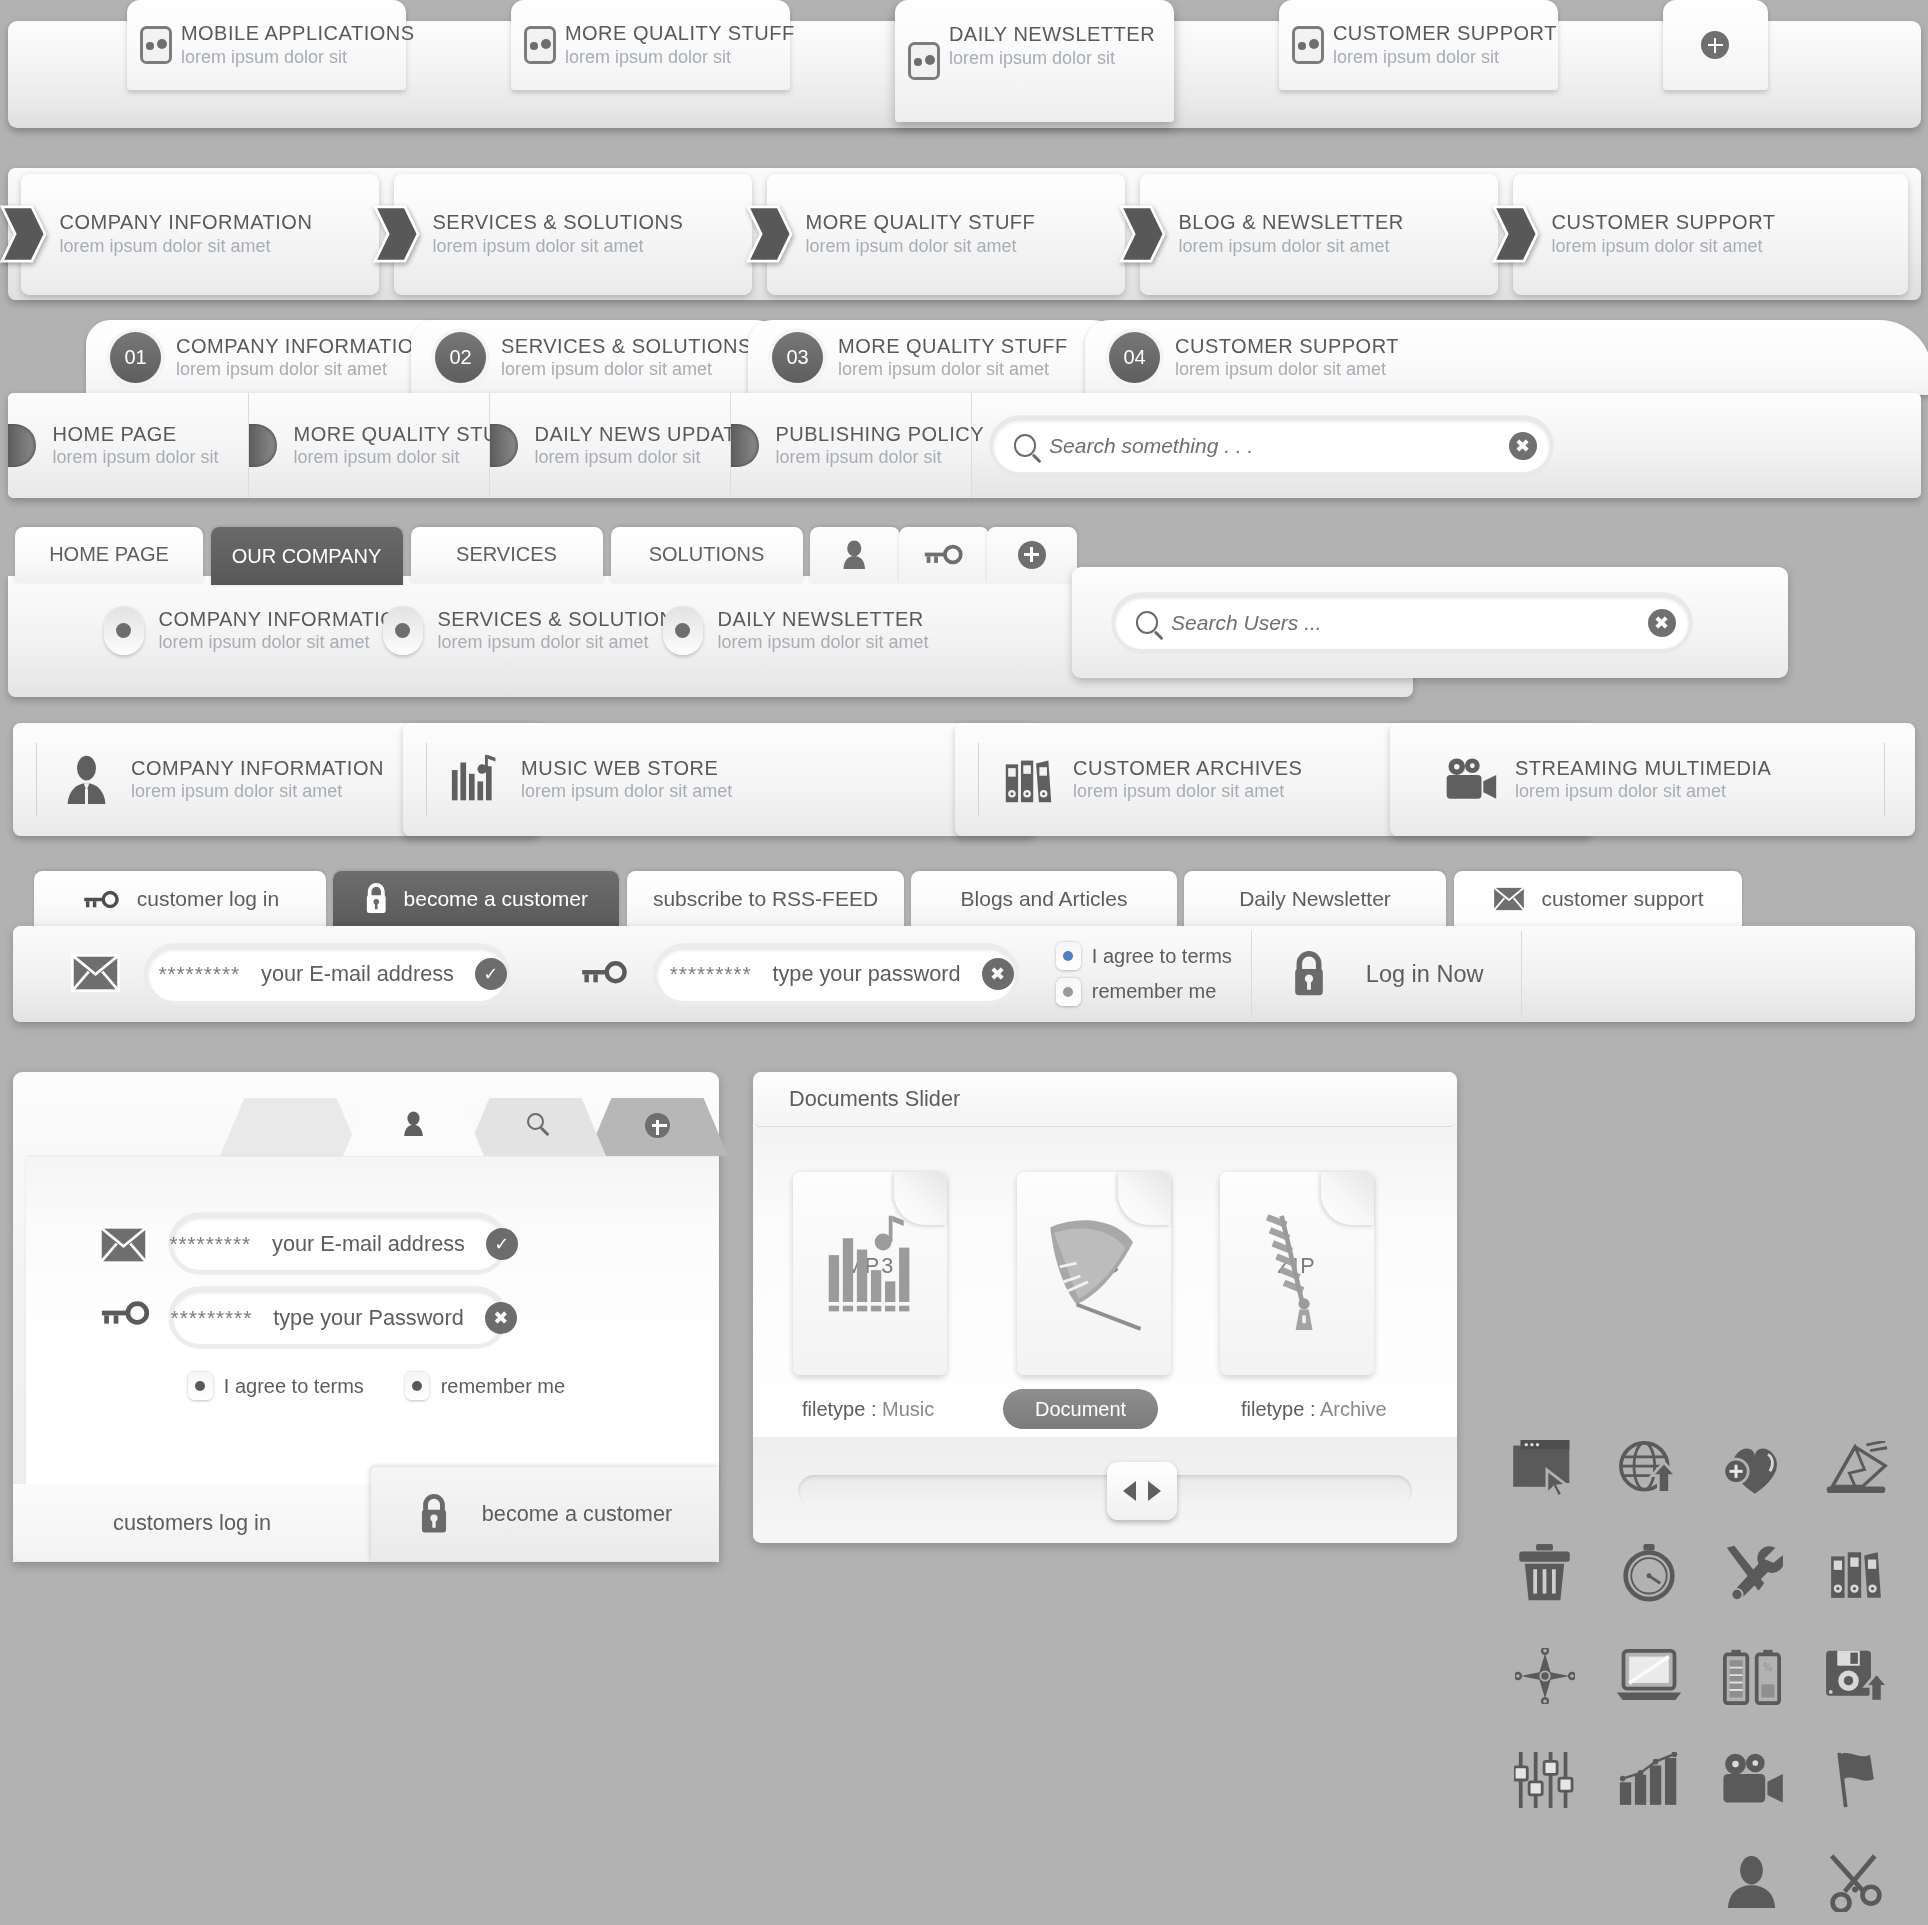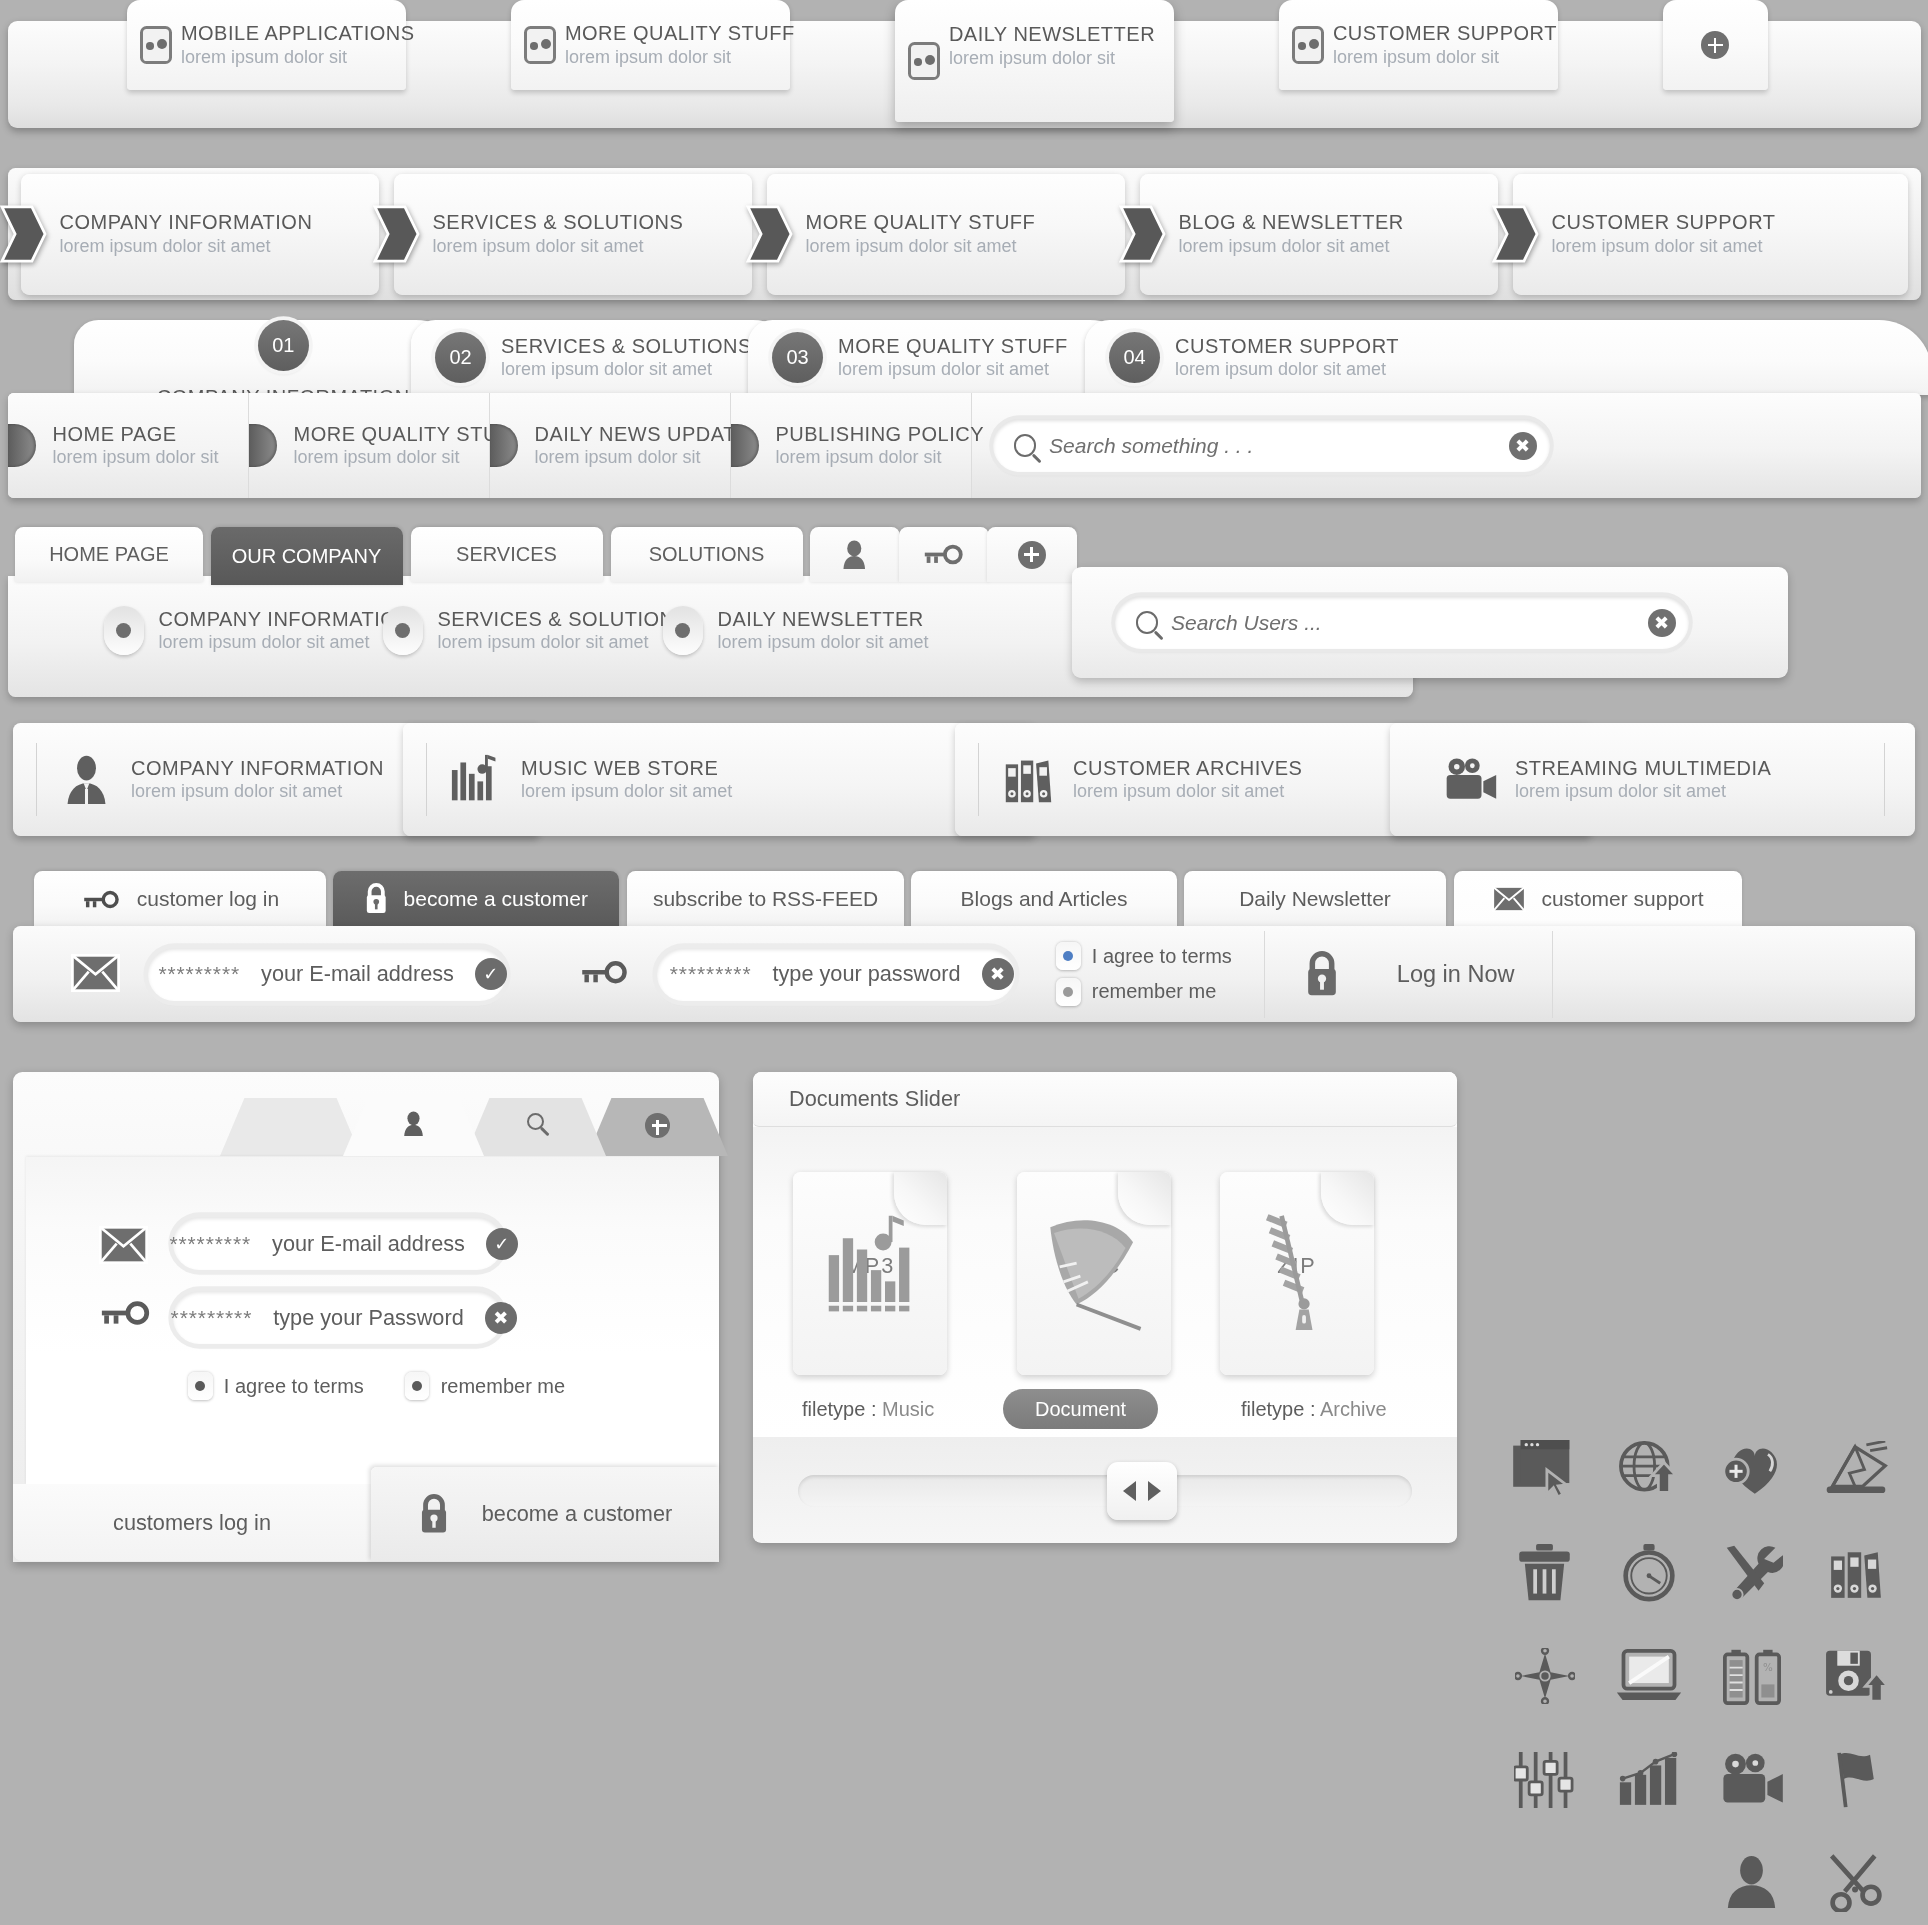--- a/index.html
+++ b/index.html
@@ -268,21 +268,21 @@
       </span>
       <span class="stack">
         <span class="tabtitle">CUSTOMER SUPPORT</span>
         <span class="tabsub">lorem ipsum dolor sit amet</span>
       </span>
     </div>
   </div>
 
   <div id="sec3">
 
-    <div class="ntab" style="left:66px;width:395px;border-radius:24.5px 53px 0 0;flex-direction:column;">
+    <div class="ntab" style="left:78px;width:395px;border-radius:24.5px 53px 0 0;">
       <span class="numcircle">01</span>
       <span class="stack">
         <span class="tabtitle">COMPANY INFORMATION</span>
         <span class="tabsub">lorem ipsum dolor sit amet</span>
       </span>
     </div>
 
     <div class="ntab" style="left:403px;width:395px;border-radius:24.5px 53px 0 0;">
       <span class="numcircle">02</span>
       <span class="stack">
@@ -570,21 +570,21 @@
           <span>I agree to terms</span>
         </span>
         <span class="chkrow">
           <span class="chkbox grey">
               <i></i>
             </span>
           <span>remember me</span>
         </span>
       </div>
 
-      <div style="margin-left:32px;display:flex;align-items:center;gap:56px;padding:0 38px;border-left:0.9px solid #dadada;border-right:0.9px solid #dadada;height:87px;text-align:center;">
+      <div style="margin-left:19px;display:flex;align-items:center;gap:38px;padding:0 38px;border-left:0.9px solid #dadada;border-right:0.9px solid #dadada;height:87px;text-align:center;">
         <svg width="38" height="47" viewBox="0 0 26 34">
             <path d="M6 14 V9 a7 7 0 0 1 14 0 v5" fill="none" stroke="#6a6a6a" stroke-width="4"></path>
             <rect x="3" y="13" width="20" height="19" rx="2.5" fill="#6a6a6a"></rect>
             <circle cx="13" cy="20" r="3" fill="#f1f1f1"></circle>
             <rect x="11.6" y="21" width="2.8" height="7" fill="#f1f1f1"></rect>
           </svg>
         <span style="font-size:23.5px;color:#5d5d5d;">Log in Now</span>
       </div>
     </div>
   </div>

